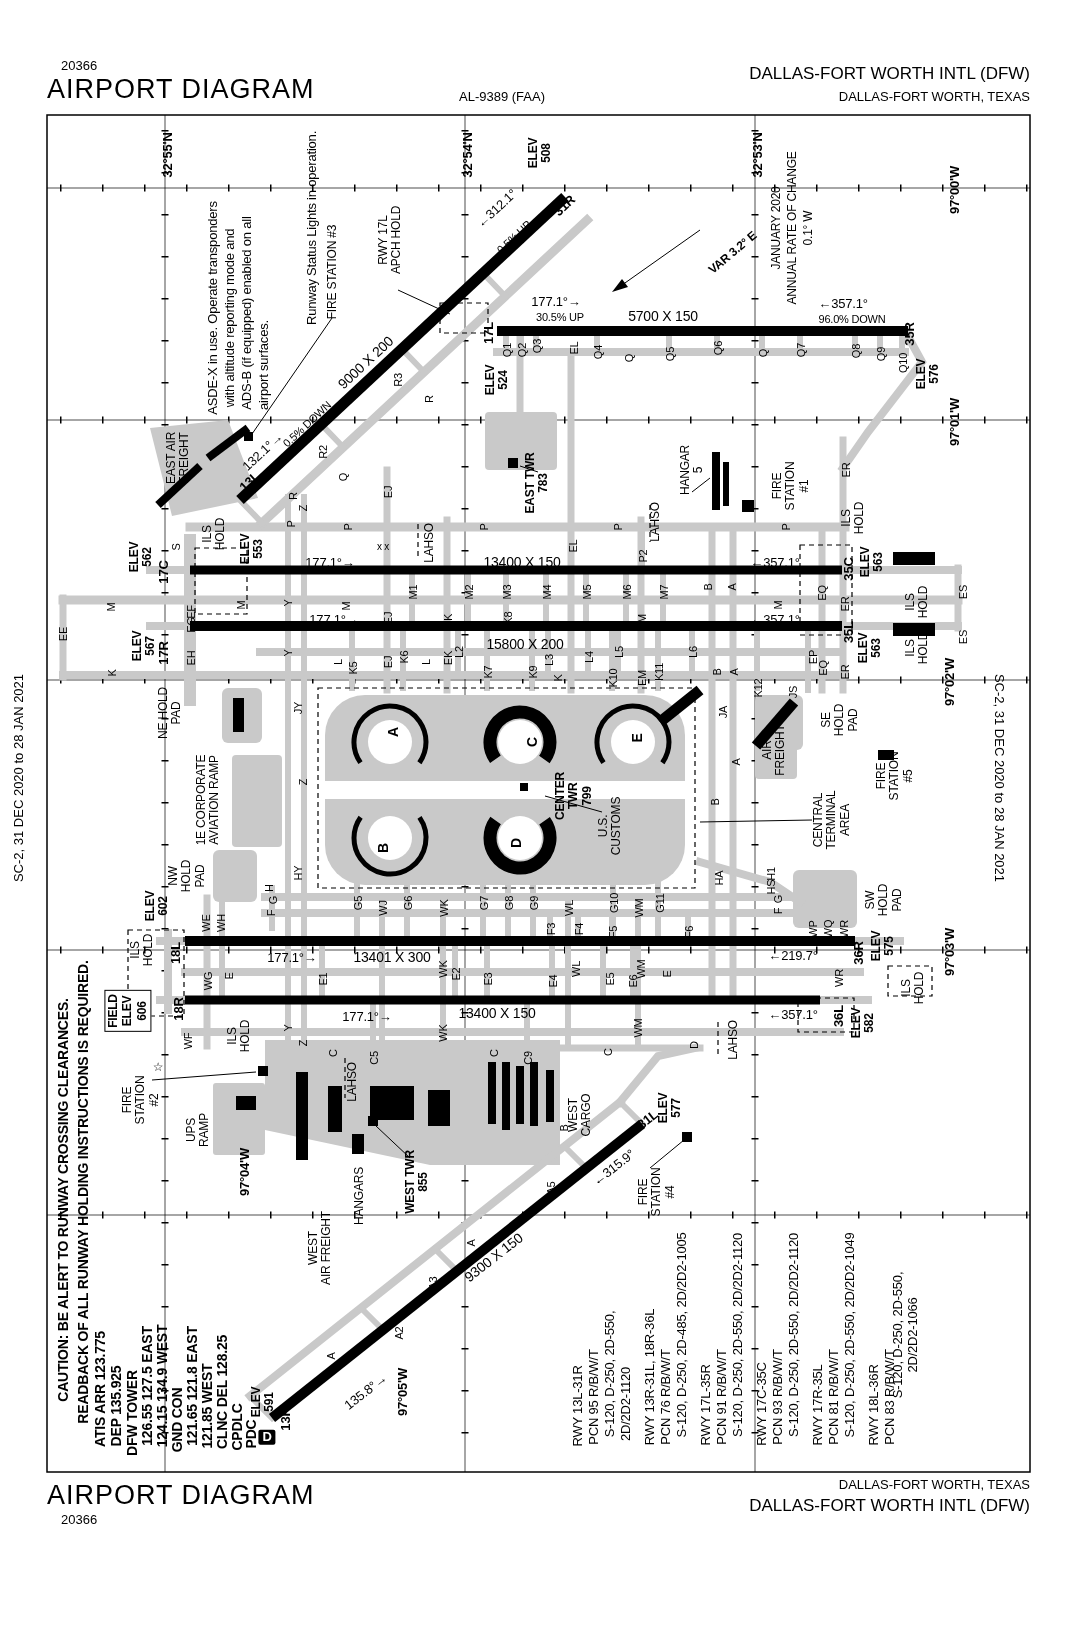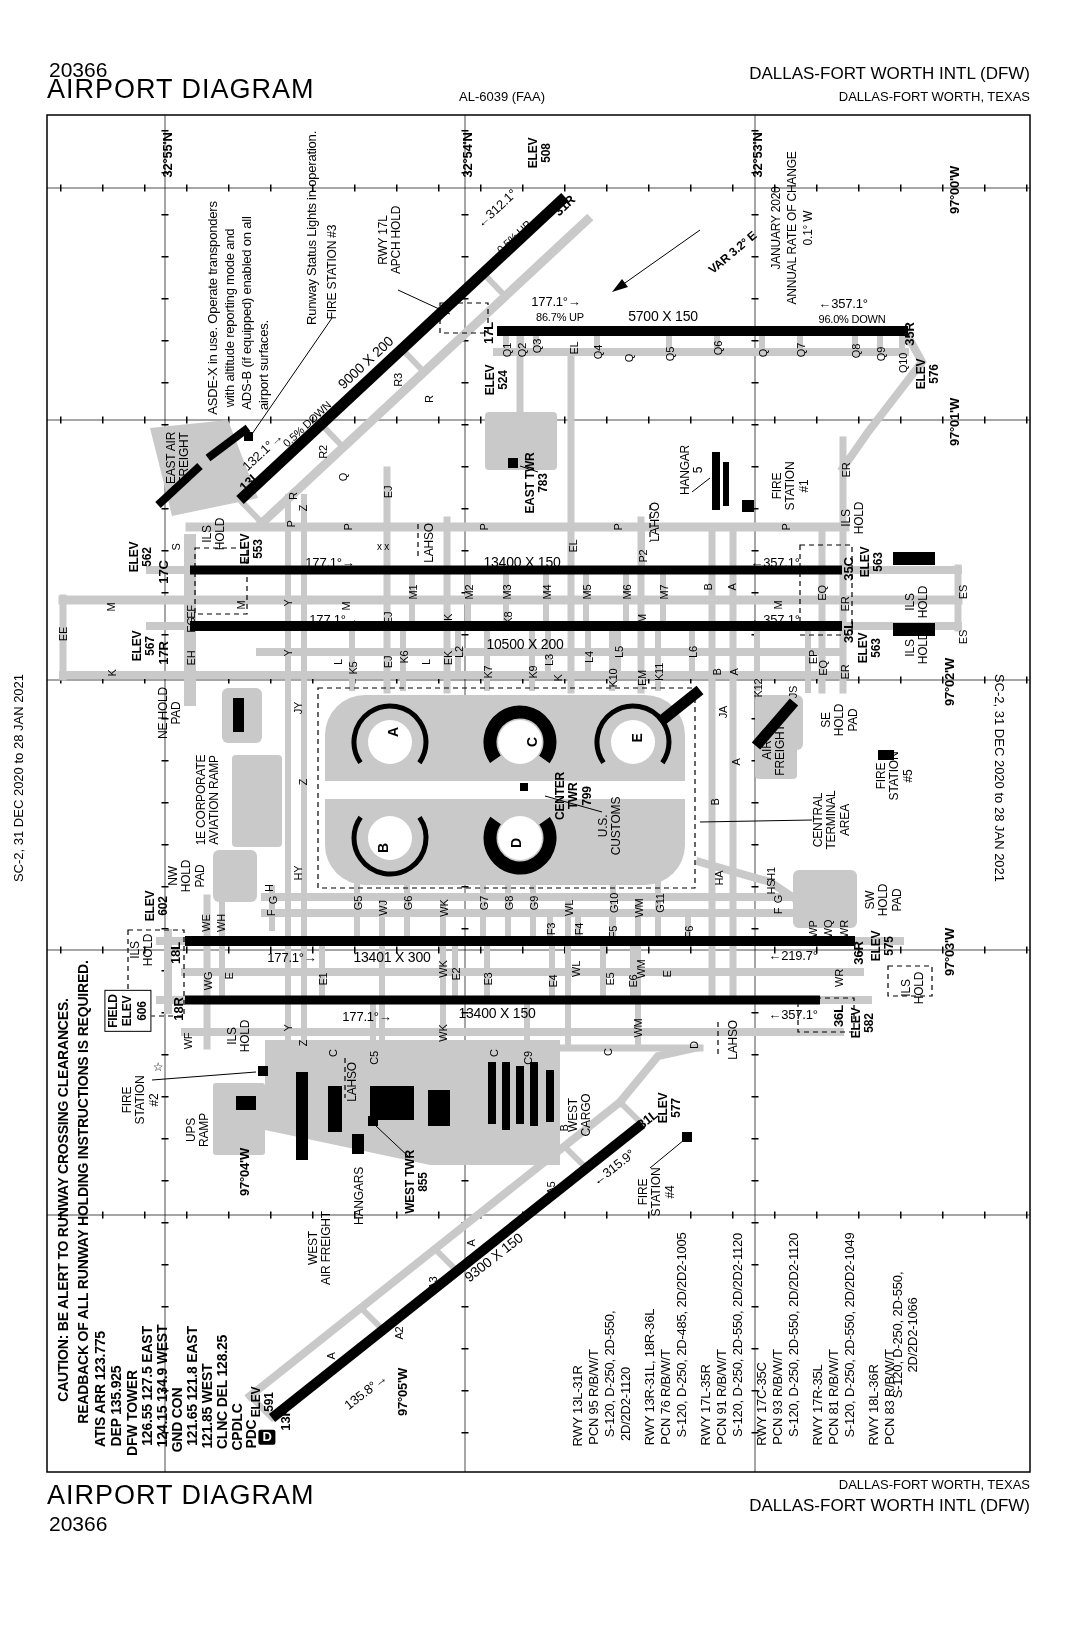--- a/index.html
+++ b/index.html
@@ -2,38 +2,38 @@
 <html><head>
 <meta charset="utf-8">
 <style>
   html,body{margin:0;padding:0;background:#9a9a9a;}
   .page{position:relative;width:1076px;height:1650px;background:#ffffff;margin:0 auto;
         font-family:"Liberation Sans",sans-serif;color:#000;overflow:hidden;}
   .abs{position:absolute;white-space:nowrap;}
   .hdr-title{font-size:27px;letter-spacing:1px;}
   .hdr-sub{font-size:13px;}
   .hdr-airport{font-size:17px;}
-  .hdr-num{font-size:21px;}
+  .hdr-num{font-size:13px;margin-left:12px;}
   .margin-note{font-size:13px;}
   svg.layout{position:absolute;left:0;top:0;}
   .label-layer{position:absolute;left:0;top:0;width:1076px;height:1650px;pointer-events:none;}
   .lbl{position:absolute;white-space:pre-line;text-align:center;line-height:1.12;
        color:#000;letter-spacing:-0.2px;}
   .lbl.bold{font-weight:bold;}
   .lbl.boxed{border:1.4px solid #000;background:#fff;padding:1px 3px;line-height:1.2;}
   .lbl.inv{background:#000;color:#fff;padding:0 4px;font-weight:bold;border-radius:2px;}
 </style>
 </head>
 <body>
 
 <div class="page">
 
   <span class="abs hdr-num" style="left:49px;top:58px">20366</span>
   <span class="abs hdr-title" style="left:47px;top:74px">AIRPORT DIAGRAM</span>
-  <span class="abs hdr-sub" style="left:459px;top:89px">AL-6039 (FAA)</span>
+  <span class="abs hdr-sub" style="left:459px;top:89px">AL-9389 (FAA)</span>
   <span class="abs hdr-airport" style="right:46px;top:64px;text-align:right">DALLAS-FORT WORTH INTL (DFW)</span>
   <span class="abs hdr-sub" style="right:46px;top:89px;text-align:right">DALLAS-FORT WORTH, TEXAS</span>
 
   <span class="abs margin-note" style="left:18px;top:778px;transform:translate(-50%,-50%) rotate(-90deg)">SC-2, 31 DEC 2020 to 28 JAN 2021</span>
   <span class="abs margin-note" style="left:999px;top:778px;transform:translate(-50%,-50%) rotate(90deg)">SC-2, 31 DEC 2020 to 28 JAN 2021</span>
 
   <svg class="layout" width="1076" height="1650" viewBox="0 0 1076 1650">
 
     <rect x="47" y="115" width="983" height="1357" fill="none" stroke="#000" stroke-width="1.5"></rect>
 
@@ -246,21 +246,21 @@
       <span class="lbl" style="left: 263px; top: 452px; font-size: 13px; transform: translate(-50%, -50%) rotate(-43deg);">132.1°→</span>
       <span class="lbl" style="left: 307px; top: 424px; font-size: 11px; transform: translate(-50%, -50%) rotate(-43deg);">0.5% DOWN</span>
       <span class="lbl bold" style="left: 250px; top: 482px; font-size: 13px; transform: translate(-50%, -50%) rotate(-43deg);">13L</span>
       <span class="lbl bold" style="left: 489px; top: 333px; font-size: 13px; transform: translate(-50%, -50%) rotate(-90deg);">17L</span>
       <span class="lbl bold" style="left: 497px; top: 380px; font-size: 12px; transform: translate(-50%, -50%) rotate(-90deg);">ELEV
 524</span>
       <span class="lbl" style="left: 507px; top: 350px; font-size: 11px; transform: translate(-50%, -50%) rotate(-90deg);">Q1</span>
       <span class="lbl" style="left: 522px; top: 350px; font-size: 11px; transform: translate(-50%, -50%) rotate(-90deg);">Q2</span>
       <span class="lbl" style="left: 537px; top: 346px; font-size: 11px; transform: translate(-50%, -50%) rotate(-90deg);">Q3</span>
       <span class="lbl" style="left: 556px; top: 302px; font-size: 13px; transform: translate(-50%, -50%) rotate(0deg);">177.1°→</span>
-      <span class="lbl" style="left: 560px; top: 317px; font-size: 11px; transform: translate(-50%, -50%) rotate(0deg);">86.7% UP</span>
+      <span class="lbl" style="left: 560px; top: 317px; font-size: 11px; transform: translate(-50%, -50%) rotate(0deg);">30.5% UP</span>
       <span class="lbl" style="left: 663px; top: 317px; font-size: 14px; transform: translate(-50%, -50%) rotate(0deg);">5700 X 150</span>
       <span class="lbl" style="left: 843px; top: 304px; font-size: 13px; transform: translate(-50%, -50%) rotate(0deg);">←357.1°</span>
       <span class="lbl" style="left: 852px; top: 319px; font-size: 11px; transform: translate(-50%, -50%) rotate(0deg);">96.0% DOWN</span>
       <span class="lbl bold" style="left: 910px; top: 334px; font-size: 13px; transform: translate(-50%, -50%) rotate(-90deg);">35R</span>
       <span class="lbl bold" style="left: 928px; top: 374px; font-size: 12px; transform: translate(-50%, -50%) rotate(-90deg);">ELEV
 576</span>
       <span class="lbl" style="left: 574px; top: 348px; font-size: 11px; transform: translate(-50%, -50%) rotate(-90deg);">EL</span>
       <span class="lbl" style="left: 598px; top: 352px; font-size: 11px; transform: translate(-50%, -50%) rotate(-90deg);">Q4</span>
       <span class="lbl" style="left: 629px; top: 358px; font-size: 11px; transform: translate(-50%, -50%) rotate(-90deg);">Q</span>
       <span class="lbl" style="left: 670px; top: 354px; font-size: 11px; transform: translate(-50%, -50%) rotate(-90deg);">Q5</span>
@@ -337,21 +337,21 @@
       <span class="lbl" style="left: 63px; top: 634px; font-size: 11px; transform: translate(-50%, -50%) rotate(-90deg);">EE</span>
       <span class="lbl bold" style="left: 144px; top: 646px; font-size: 12px; transform: translate(-50%, -50%) rotate(-90deg);">ELEV
 567</span>
       <span class="lbl bold" style="left: 164px; top: 653px; font-size: 13px; transform: translate(-50%, -50%) rotate(-90deg);">17R</span>
       <span class="lbl" style="left: 191px; top: 612px; font-size: 11px; transform: translate(-50%, -50%) rotate(-90deg);">EF</span>
       <span class="lbl" style="left: 191px; top: 625px; font-size: 11px; transform: translate(-50%, -50%) rotate(-90deg);">EG</span>
       <span class="lbl" style="left: 191px; top: 658px; font-size: 11px; transform: translate(-50%, -50%) rotate(-90deg);">EH</span>
       <span class="lbl" style="left: 112px; top: 673px; font-size: 11px; transform: translate(-50%, -50%) rotate(-90deg);">K</span>
       <span class="lbl" style="left: 288px; top: 653px; font-size: 11px; transform: translate(-50%, -50%) rotate(-90deg);">Y</span>
       <span class="lbl" style="left: 334px; top: 620px; font-size: 13px; transform: translate(-50%, -50%) rotate(0deg);">177.1°→</span>
-      <span class="lbl" style="left: 525px; top: 645px; font-size: 14px; transform: translate(-50%, -50%) rotate(0deg);">10500 X 200</span>
+      <span class="lbl" style="left: 525px; top: 645px; font-size: 14px; transform: translate(-50%, -50%) rotate(0deg);">15800 X 200</span>
       <span class="lbl" style="left: 775px; top: 620px; font-size: 13px; transform: translate(-50%, -50%) rotate(0deg);">←357.1°</span>
       <span class="lbl" style="left: 338px; top: 662px; font-size: 11px; transform: translate(-50%, -50%) rotate(-90deg);">L</span>
       <span class="lbl" style="left: 353px; top: 668px; font-size: 11px; transform: translate(-50%, -50%) rotate(-90deg);">K5</span>
       <span class="lbl" style="left: 388px; top: 662px; font-size: 11px; transform: translate(-50%, -50%) rotate(-90deg);">EJ</span>
       <span class="lbl" style="left: 404px; top: 657px; font-size: 11px; transform: translate(-50%, -50%) rotate(-90deg);">K6</span>
       <span class="lbl" style="left: 426px; top: 662px; font-size: 11px; transform: translate(-50%, -50%) rotate(-90deg);">L</span>
       <span class="lbl" style="left: 459px; top: 652px; font-size: 11px; transform: translate(-50%, -50%) rotate(-90deg);">L2</span>
       <span class="lbl" style="left: 448px; top: 658px; font-size: 11px; transform: translate(-50%, -50%) rotate(-90deg);">EK</span>
       <span class="lbl" style="left: 488px; top: 672px; font-size: 11px; transform: translate(-50%, -50%) rotate(-90deg);">K7</span>
       <span class="lbl" style="left: 533px; top: 672px; font-size: 11px; transform: translate(-50%, -50%) rotate(-90deg);">K9</span>

